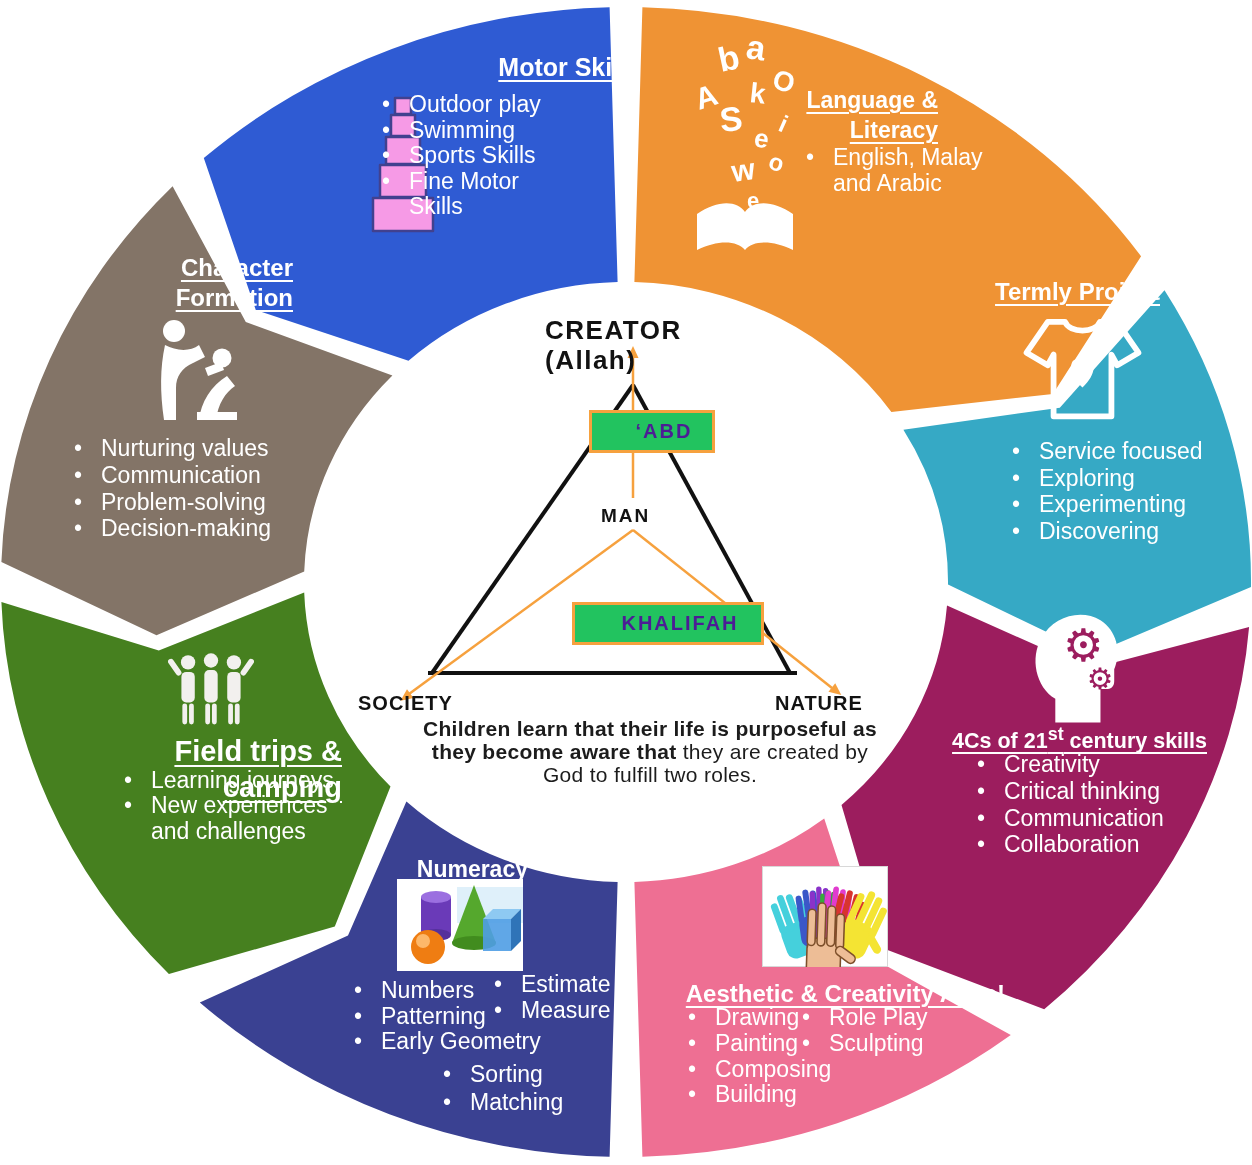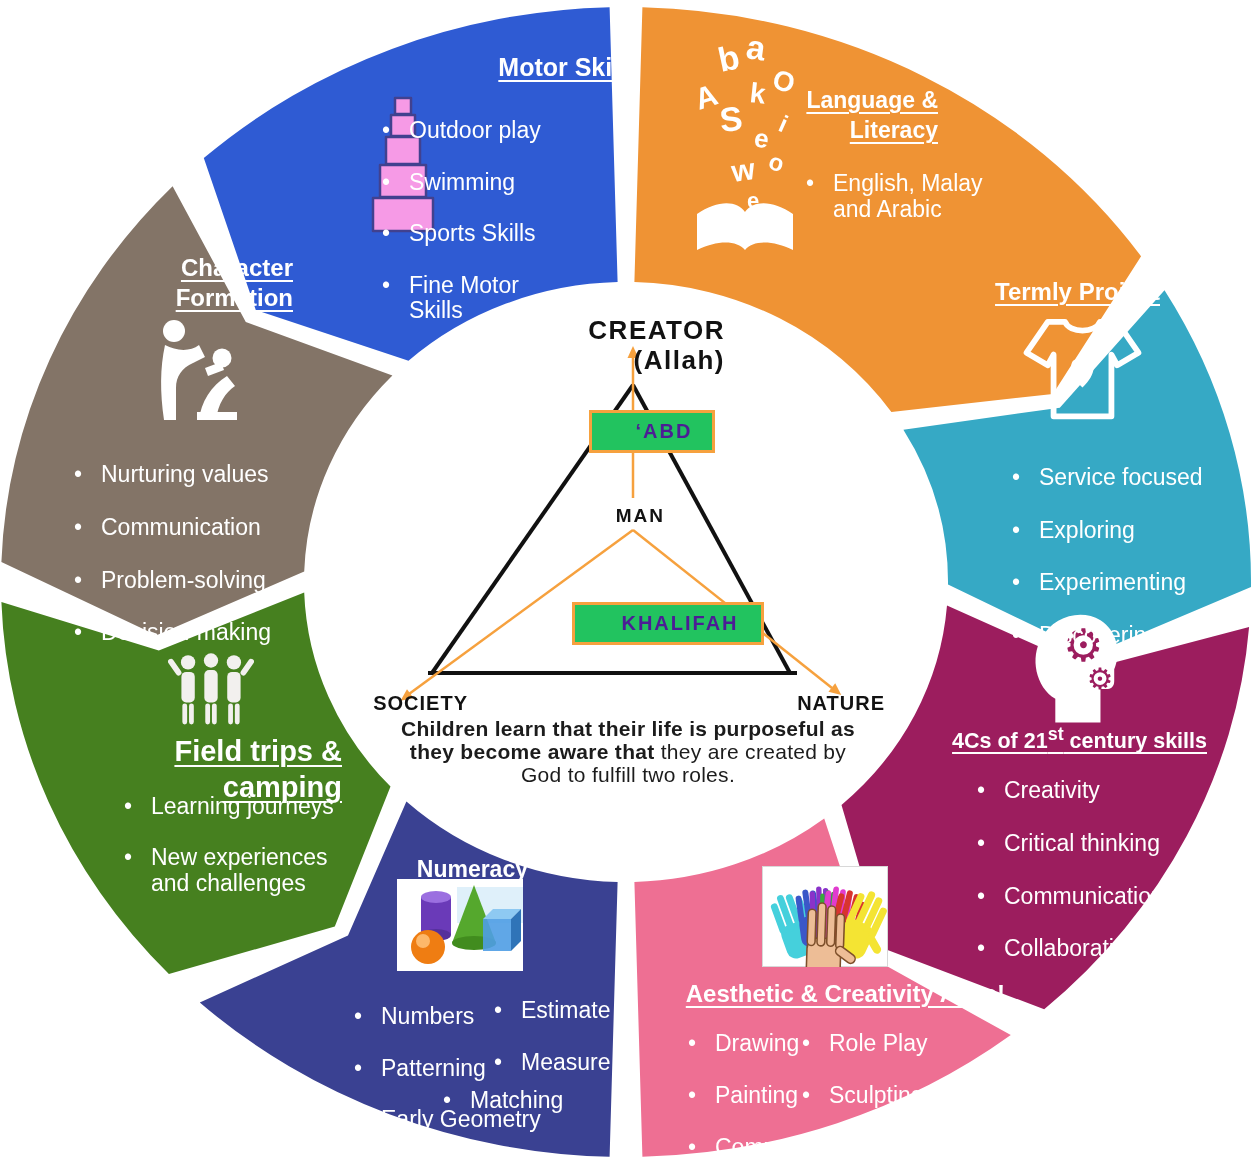--- a/index.html
+++ b/index.html
@@ -5,24 +5,24 @@
   html,body{margin:0;padding:0;background:#ffffff;}
   #stage{position:relative;width:1252px;height:1165px;overflow:hidden;background:#fff;
          font-family:"Liberation Sans","DejaVu Sans",sans-serif;}
   #wheel-svg{position:absolute;left:0;top:0;width:1252px;height:1165px;}
   .abs{position:absolute;}
   .seg-title{color:#fff;font-weight:bold;text-align:right;
              text-decoration:underline;text-underline-offset:4px;text-decoration-thickness:2px;
              line-height:1.25;}
   .seg-title.nounder{text-decoration:none;}
   .blist{list-style:none;margin:0;padding:0;color:#fff;}
-  .blist li{position:relative;padding-left:33px;margin-top:26px;}
+  .blist li{position:relative;padding-left:33px;}
   .blist li::before{content:"\2022";position:absolute;left:6px;}
   .imgbox{background:#fff;box-shadow:0 0 0 1px #d8d8d8 inset;}
-  .ctr{color:#121212;font-weight:bold;text-align:right;}
+  .ctr{color:#121212;font-weight:bold;text-align:left;}
   .greenbox{background:var(--box-fill,#22c35f);border:3px solid var(--box-border,#f6a13e);
             display:flex;align-items:center;justify-content:center;
             color:#4c1d95;font-weight:bold;letter-spacing:2px;padding-left:24px;}
   .caption{color:#1c1c1c;text-align:center;font-size:21px;line-height:23px;letter-spacing:.3px;}
   .caption b{font-weight:bold;}
   svg text.letter{font-family:"Liberation Sans",sans-serif;font-weight:bold;fill:#fff;}
 </style>
 </head>
 <body>
 
@@ -214,20 +214,21 @@
       <li>Patterning</li>
       <li>Early Geometry</li>
     </ul>
   <ul class="abs blist" style="left:488px;top:972px;width:140px;font-size:23px;line-height:25.6px">
 
   <li>Estimate</li>
       <li>Measure</li>
     </ul>
   <ul class="abs blist" style="left:437px;top:1061px;width:220px;font-size:23px;line-height:27.5px">
 
+  <li>Sorting</li>
       <li>Matching</li>
     </ul>
 
   <div class="abs seg-title" style="left:102px;top:733px;width:240px;font-size:29px">Field trips &amp; camping</div>
   <ul class="abs blist" style="left:118px;top:768px;width:230px;font-size:23px;line-height:25.3px">
 
   <li>Learning journeys</li>
       <li>New experiences and challenges</li>
     </ul>
 
@@ -247,15 +248,15 @@
 
   <div class="abs greenbox" style="left:589px;top:410px;width:96px;height:37px;font-size:20px">‘ABD</div>
 
   <div class="abs ctr" style="left:601px;top:505px;width:64px;font-size:19px;background:#fff;letter-spacing:2px">MAN</div>
 
   <div class="abs greenbox" style="left:572px;top:602px;width:162px;height:37px;font-size:20px">KHALIFAH</div>
 
   <div class="abs ctr" style="left:358px;top:692px;width:110px;font-size:20px;letter-spacing:1px">SOCIETY</div>
   <div class="abs ctr" style="left:775px;top:692px;width:110px;font-size:20px;letter-spacing:1px">NATURE</div>
 
-  <div class="abs caption" style="left:393px;top:717px;width:470px"><b>Children learn that their life is purposeful as they become aware that </b><span>they are created by God to fulfill two roles.</span></div>
+  <div class="abs caption" style="left:415px;top:717px;width:470px"><b>Children learn that their life is purposeful as they become aware that </b><span>they are created by God to fulfill two roles.</span></div>
 
 </div>
 
 </body></html>

